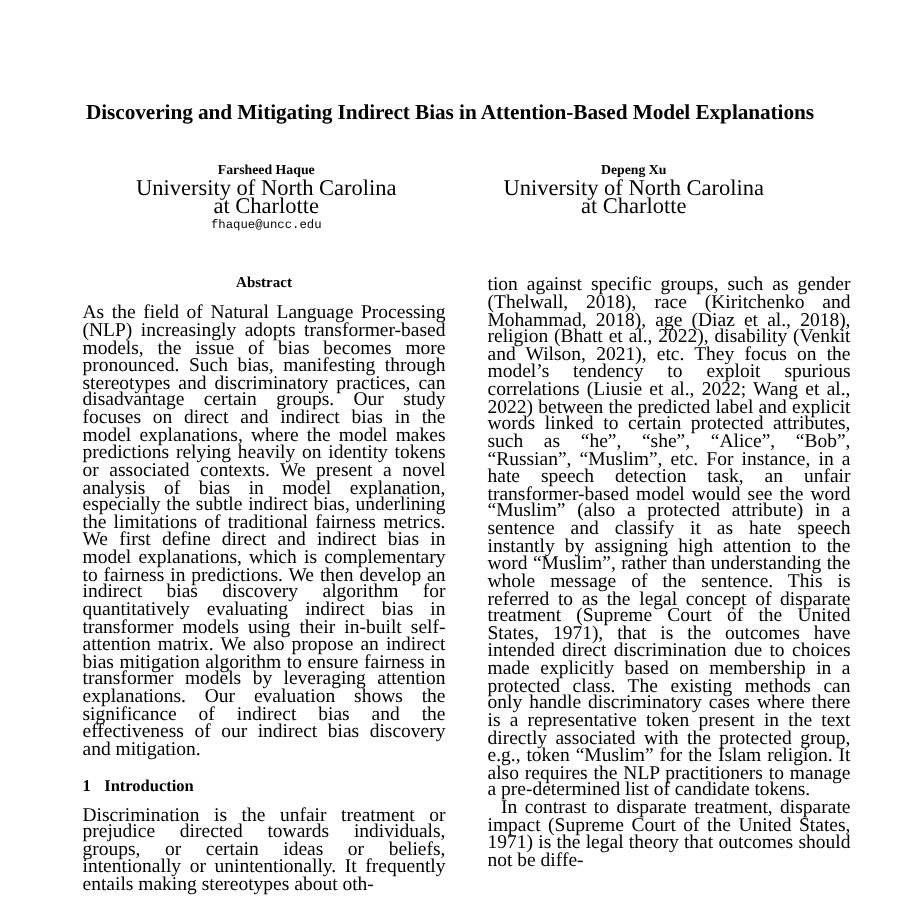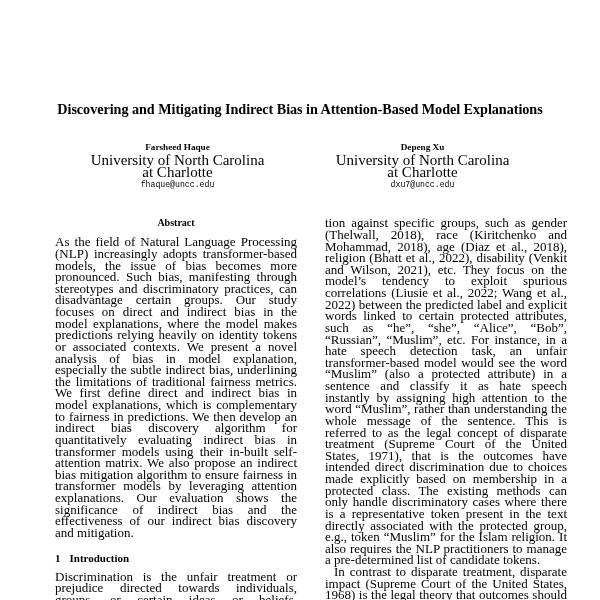--- a/index.html
+++ b/index.html
@@ -23,21 +23,21 @@
     box-sizing: border-box;
     overflow: hidden;
   }
   .content {
     padding: 0 55px;
     box-sizing: border-box;
   }
 
   
   .title-block {
-    padding-top: 100px;
+    padding-top: 66px;
   }
   .paper-title {
     font-size: 14.2px;
     font-weight: bold;
     line-height: 19px;
     text-align: center;
     margin: 0;
     letter-spacing: -0.05px;
   }
 
@@ -126,21 +126,20 @@
         <span class="author-name">Farsheed Haque</span>
         <span class="author-affil">University of North Carolina</span>
         <span class="author-affil">at Charlotte</span>
         <span class="author-email">fhaque@uncc.edu</span>
       </div>
 
       <div class="author">
         <span class="author-name">Depeng Xu</span>
         <span class="author-affil">University of North Carolina</span>
         <span class="author-affil">at Charlotte</span>
-        <span class="author-email">dxu7@uncc.edu</span>
       </div>
 
 
     </div>
 
     <div class="columns">
 
       <div class="col">
         <div class="abstract-head">Abstract</div>
         <p class="para">As the field of Natural Language Processing (NLP) increasingly adopts transformer-based models, the issue of bias becomes more pronounced. Such bias, manifesting through stereotypes and discriminatory practices, can disadvantage certain groups. Our study focuses on direct and indirect bias in the model explanations, where the model makes predictions relying heavily on identity tokens or associated contexts. We present a novel analysis of bias in model explanation, especially the subtle indirect bias, underlining the limitations of traditional fairness metrics. We first define direct and indirect bias in model explanations, which is complementary to fairness in predictions. We then develop an indirect bias discovery algorithm for quantitatively evaluating indirect bias in transformer models using their in-built self-attention matrix. We also propose an indirect bias mitigation algorithm to ensure fairness in transformer models by leveraging attention explanations. Our evaluation shows the significance of indirect bias and the effectiveness of our indirect bias discovery and mitigation.</p>
@@ -148,19 +147,19 @@
         <div class="section-head">
           <span class="section-num">1</span>
           <span>Introduction</span>
         </div>
 
         <p class="para">Discrimination is the unfair treatment or prejudice directed towards individuals, groups, or certain ideas or beliefs, intentionally or unintentionally. It frequently entails making stereotypes about oth-</p>
       </div>
 
       <div class="col">
         <p class="para">tion against specific groups, such as gender (Thelwall, 2018), race (Kiritchenko and Mohammad, 2018), age (Diaz et al., 2018), religion (Bhatt et al., 2022), disability (Venkit and Wilson, 2021), etc. They focus on the model’s tendency to exploit spurious correlations (Liusie et al., 2022; Wang et al., 2022) between the predicted label and explicit words linked to certain protected attributes, such as “he”, “she”, “Alice”, “Bob”, “Russian”, “Muslim”, etc. For instance, in a hate speech detection task, an unfair transformer-based model would see the word “Muslim” (also a protected attribute) in a sentence and classify it as hate speech instantly by assigning high attention to the word “Muslim”, rather than understanding the whole message of the sentence. This is referred to as the legal concept of disparate treatment (Supreme Court of the United States, 1971), that is the outcomes have intended direct discrimination due to choices made explicitly based on membership in a protected class. The existing methods can only handle discriminatory cases where there is a representative token present in the text directly associated with the protected group, e.g., token “Muslim” for the Islam religion. It also requires the NLP practitioners to manage a pre-determined list of candidate tokens.</p>
-        <p class="para spacer-indent">In contrast to disparate treatment, disparate impact (Supreme Court of the United States, 1968) is the legal theory that outcomes should not be diffe-</p>
+        <p class="para spacer-indent">In contrast to disparate treatment, disparate impact (Supreme Court of the United States, 1971) is the legal theory that outcomes should not be diffe-</p>
       </div>
 
     </div>
 
   </div>
 </div>
 
 </body></html>

